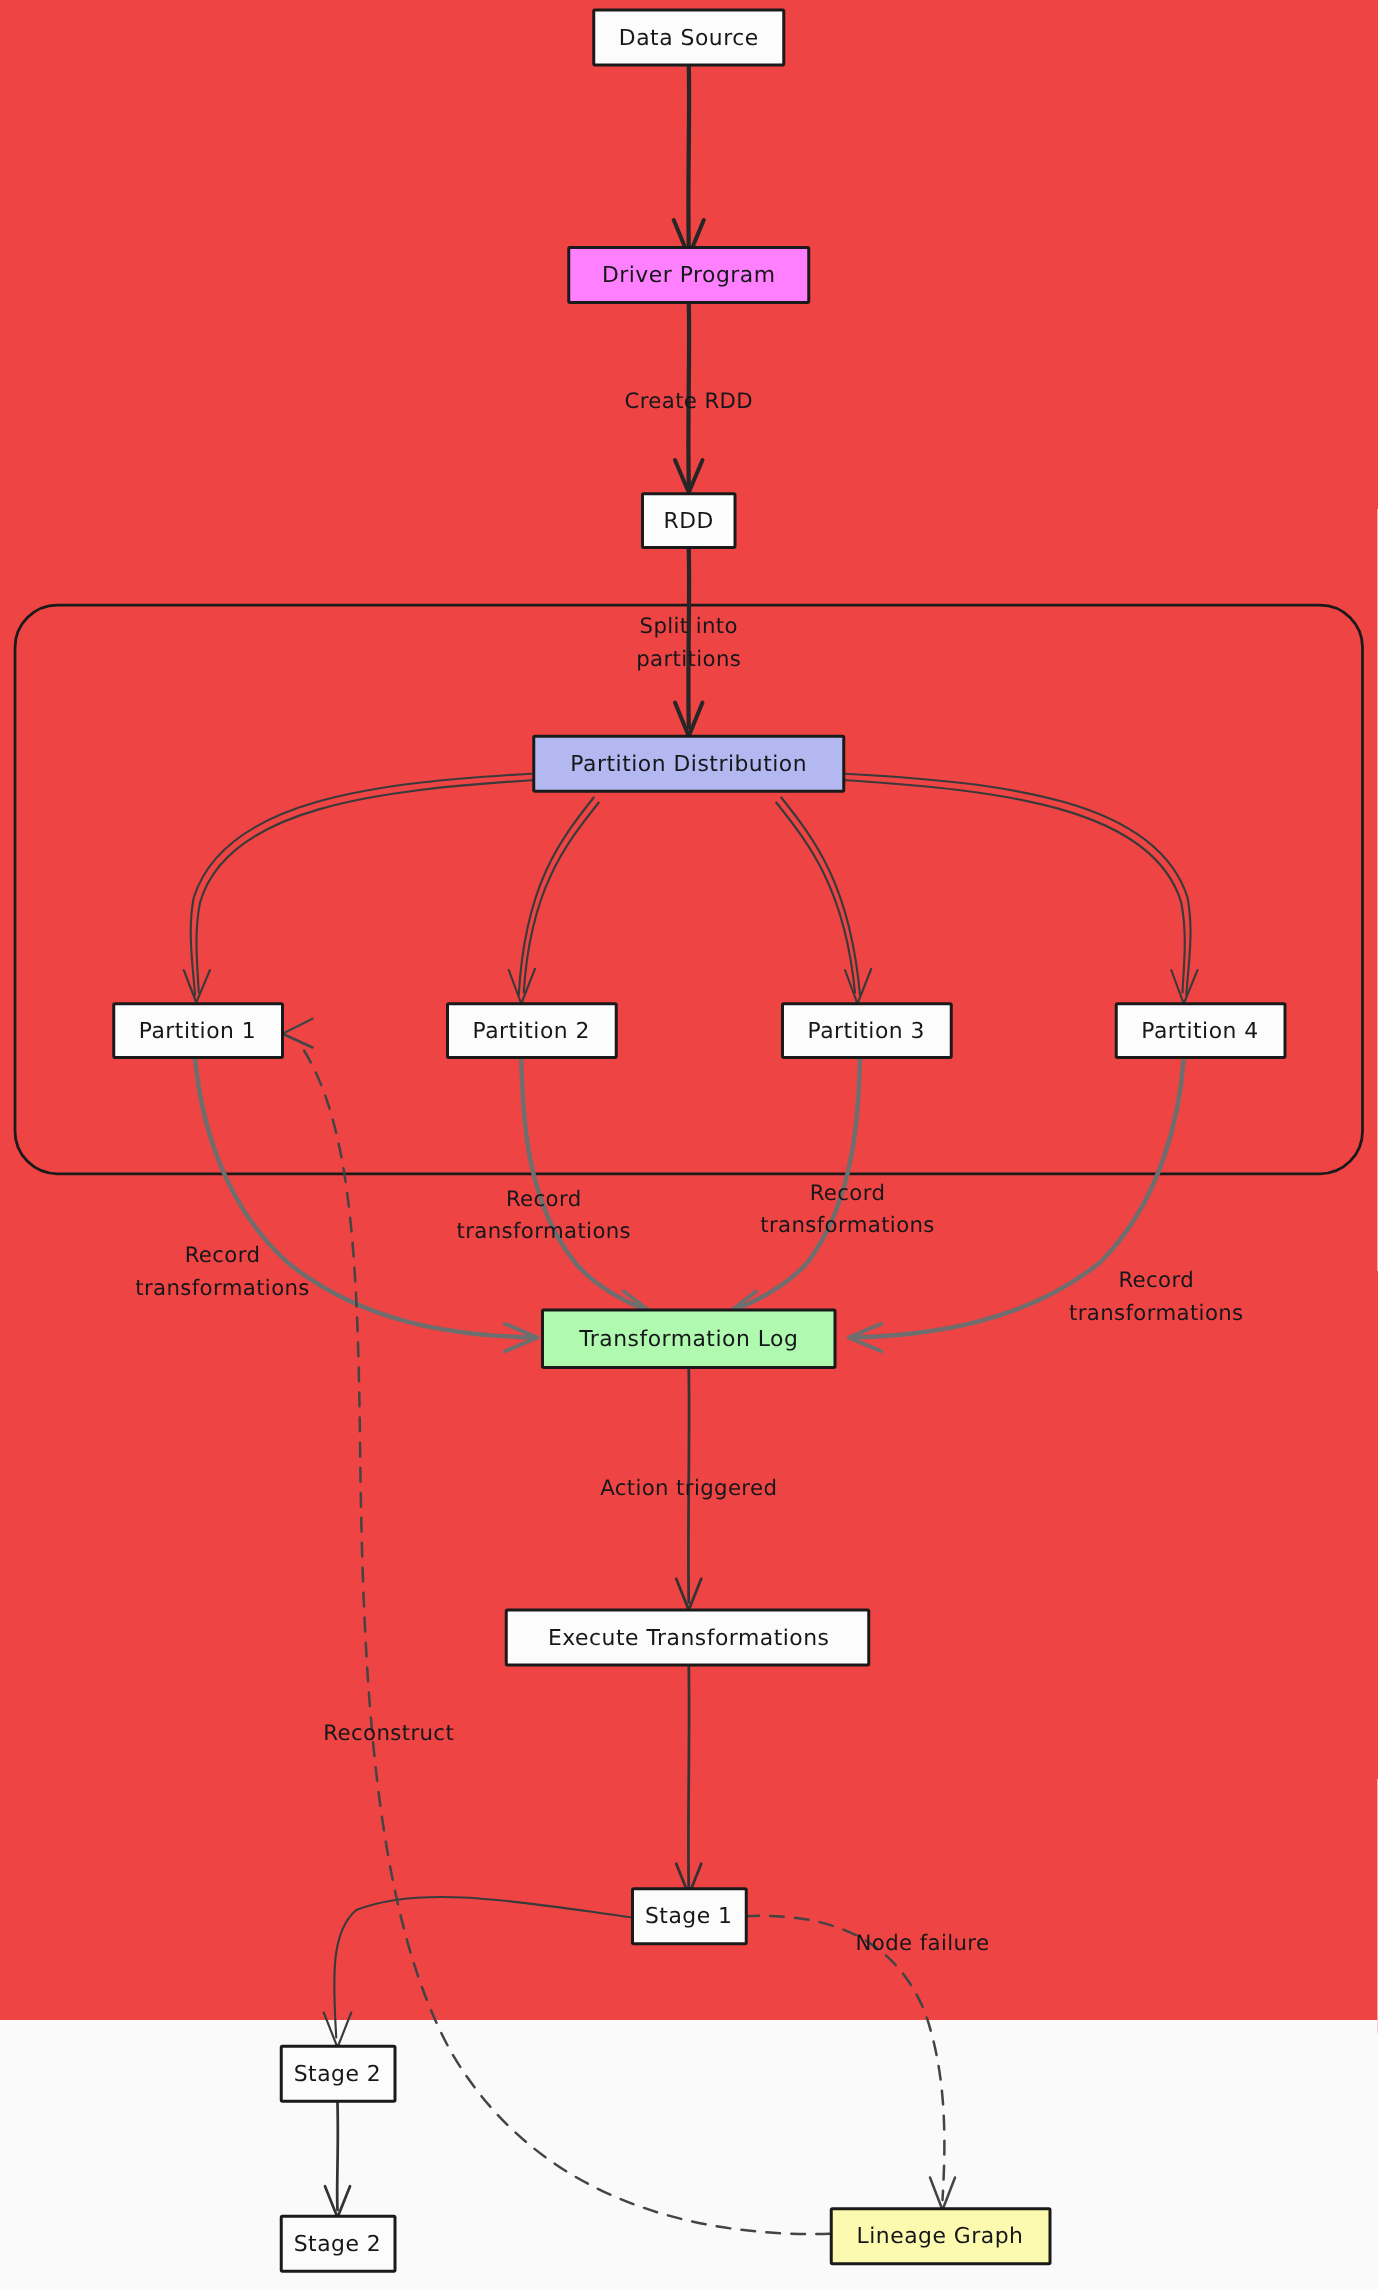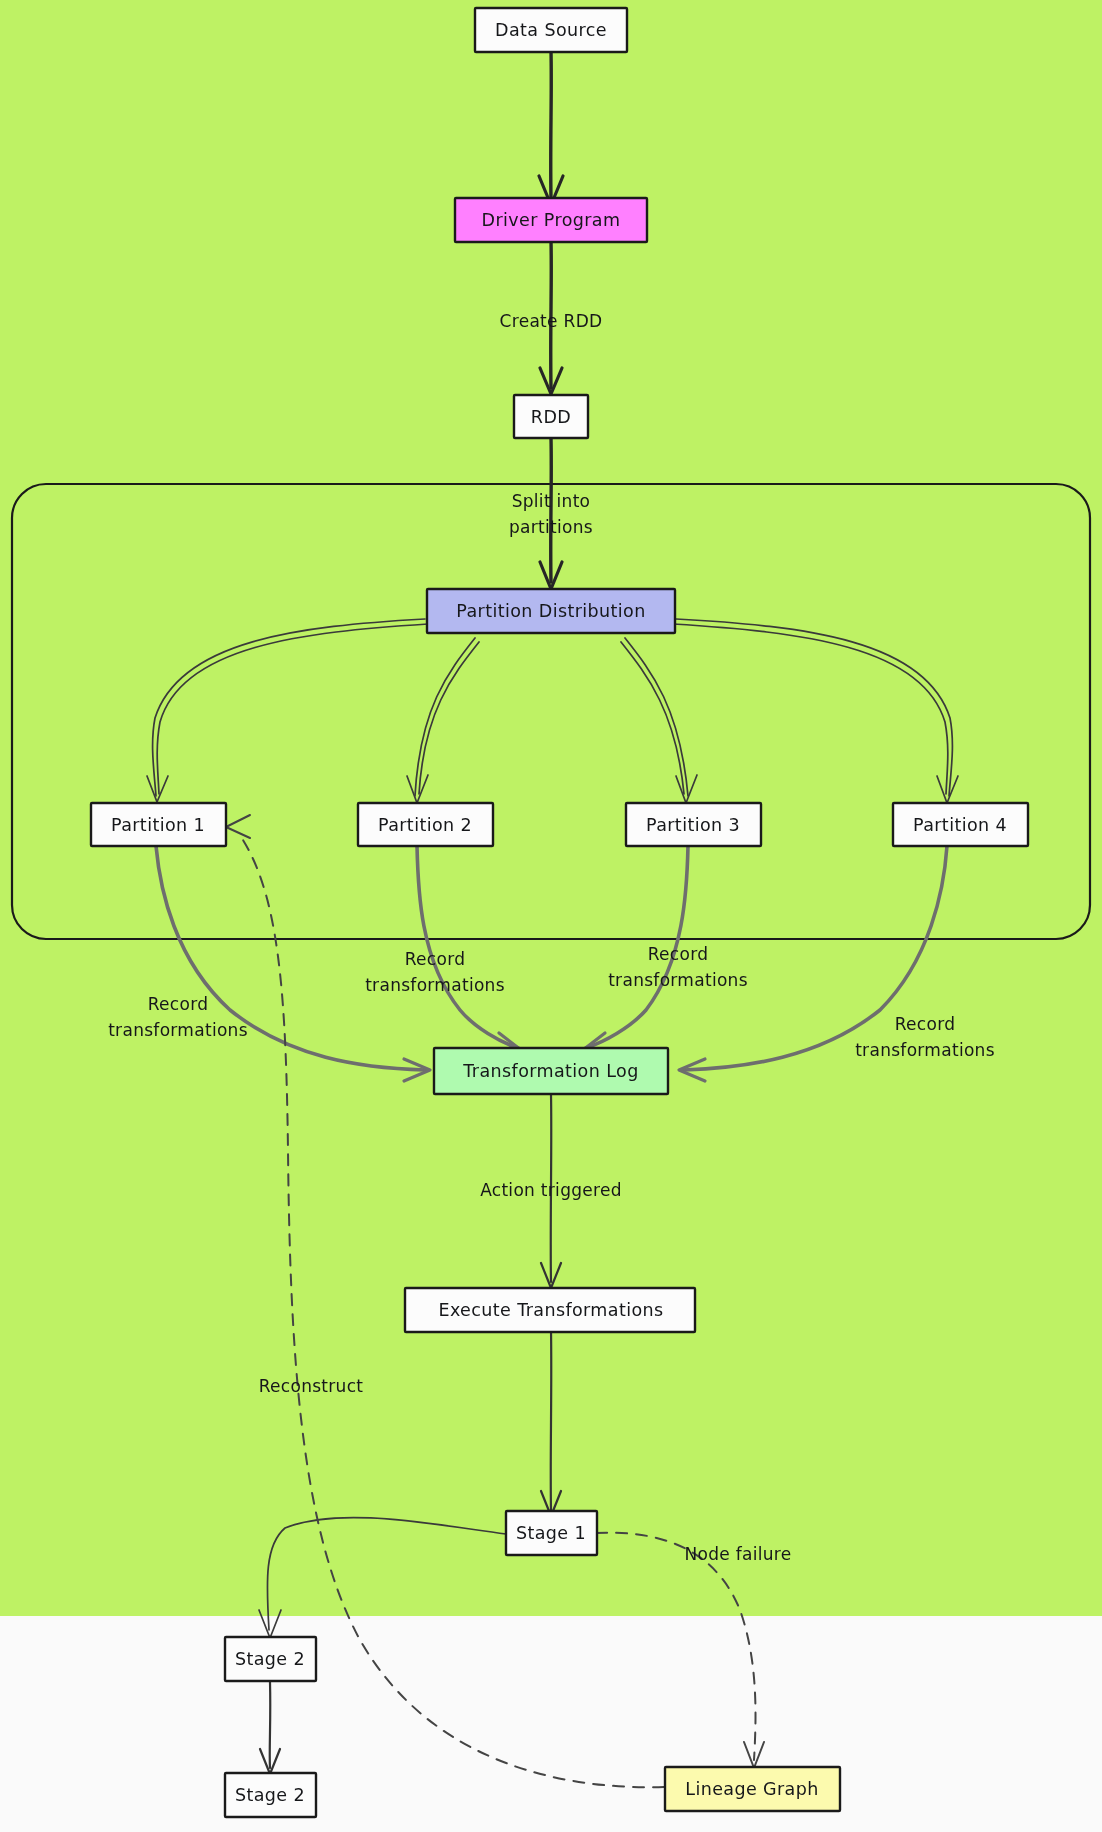--- a/index.html
+++ b/index.html
@@ -10,21 +10,21 @@
   body {
     width: 1102px;
     height: 1832px;
     font-family: "DejaVu Sans", sans-serif;
     overflow: hidden;
   }
   #diagram-root {
     position: relative;
     width: 1102px;
     height: 1616px;
-    background: #bef264;
+    background: #ef4444;
   }
   svg.flow {
     position: absolute;
     top: 0;
     left: 0;
     width: 1102px;
     height: 1832px;
   }
   .node-rect {
     fill: #fcfcfc;

